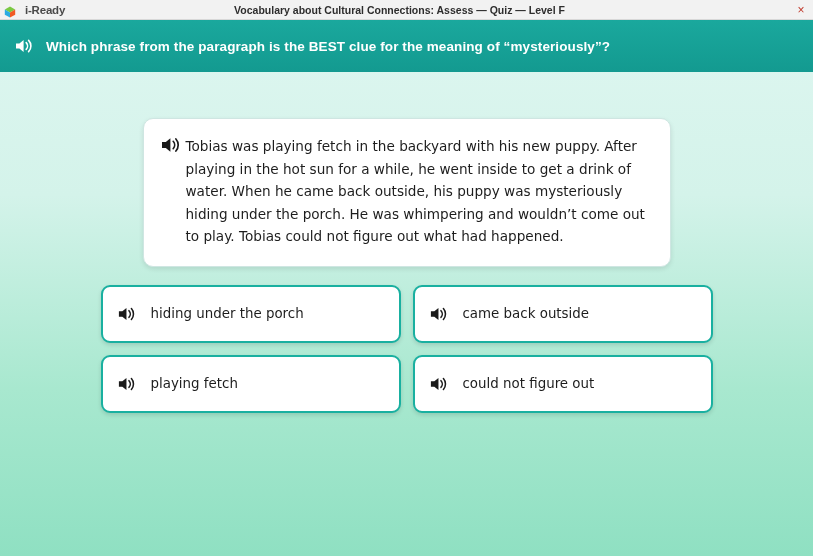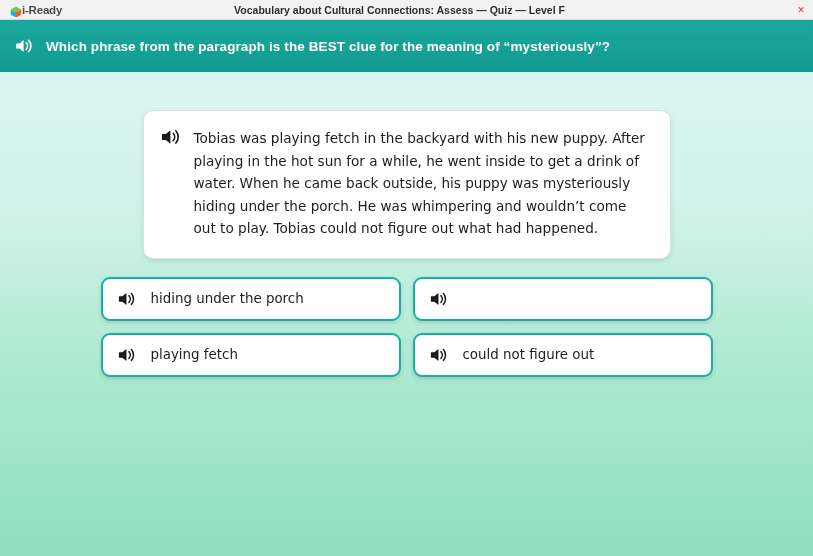--- a/index.html
+++ b/index.html
@@ -26,22 +26,22 @@
     position: relative;
     height: 19px;
     background: #f2f2f2;
     border-bottom: 1px solid #d8d8d8;
     display: flex;
     align-items: center;
   }
   .brand {
     display: flex;
     align-items: center;
-    gap: 0;
-    padding-left: 10px;
+    gap: 9px;
+    padding-left: 4px;
   }
   .brand-logo {
     width: 12px;
     height: 12px;
     position: relative;
   }
   .brand-name {
     font-size: 11.5px;
     font-weight: bold;
     color: #4a4a4a;
@@ -98,48 +98,48 @@
   }
   .spk svg { display: block; }
 
   
   .stage {
     position: relative;
     padding-top: 34px;
   }
   .passage {
     width: 528px;
-    margin: 4px auto;
+    margin: 12px auto;
     background: #ffffff;
     border: 1px solid #cfe6e2;
     border-radius: 10px;
     box-shadow: 0 2px 5px rgba(0,0,0,0.10);
     padding: 16px 22px 18px 16px;
     box-sizing: border-box;
     display: flex;
-    gap: 12px;
+    gap: 4px;
   }
   .passage-text {
     font-size: 13.6px;
     line-height: 22.6px;
     color: #1d1d1d;
     font-family: "DejaVu Sans", sans-serif;
   }
 
   
   .answers {
     width: 612px;
     margin: 18px auto 0;
     display: grid;
     grid-template-columns: 300px 300px;
     column-gap: 12px;
     row-gap: 12px;
   }
   .choice {
-    height: 44px;
+    height: 58px;
     background: #ffffff;
     border: 2px solid #19b0a0;
     border-radius: 9px;
     box-shadow: 0 2px 4px rgba(0,0,0,0.13);
     display: flex;
     align-items: center;
     padding: 0 14px;
     gap: 14px;
     box-sizing: border-box;
     cursor: pointer;
@@ -208,20 +208,21 @@
       </div>
 
       <div class="choice">
         <span class="spk">
           <svg width="20" height="18" viewBox="0 0 22 20">
             <path d="M2 7h3.8L10.4 3.2v13.6L5.8 13H2z" fill="#1a1a1a"></path>
             <path d="M13.2 6.3a5.5 5.5 0 0 1 0 7.4" stroke="#1a1a1a" stroke-width="1.7" fill="none" stroke-linecap="round"></path>
             <path d="M15.9 4a9 9 0 0 1 0 12" stroke="#1a1a1a" stroke-width="1.7" fill="none" stroke-linecap="round"></path>
           </svg>
         </span>
+        <span class="choice-label">came back outside</span>
       </div>
 
       <div class="choice">
         <span class="spk">
           <svg width="20" height="18" viewBox="0 0 22 20">
             <path d="M2 7h3.8L10.4 3.2v13.6L5.8 13H2z" fill="#1a1a1a"></path>
             <path d="M13.2 6.3a5.5 5.5 0 0 1 0 7.4" stroke="#1a1a1a" stroke-width="1.7" fill="none" stroke-linecap="round"></path>
             <path d="M15.9 4a9 9 0 0 1 0 12" stroke="#1a1a1a" stroke-width="1.7" fill="none" stroke-linecap="round"></path>
           </svg>
         </span>

